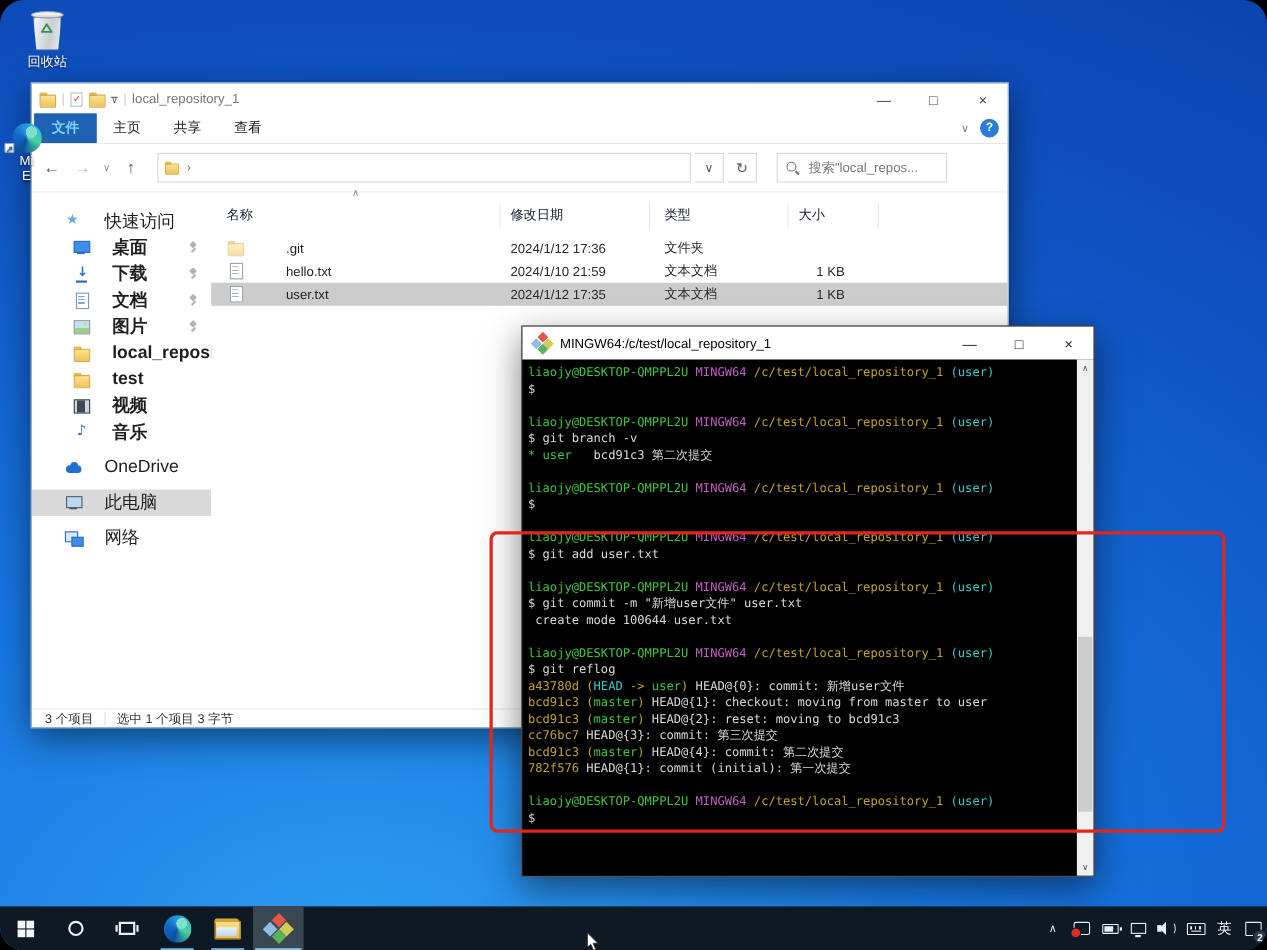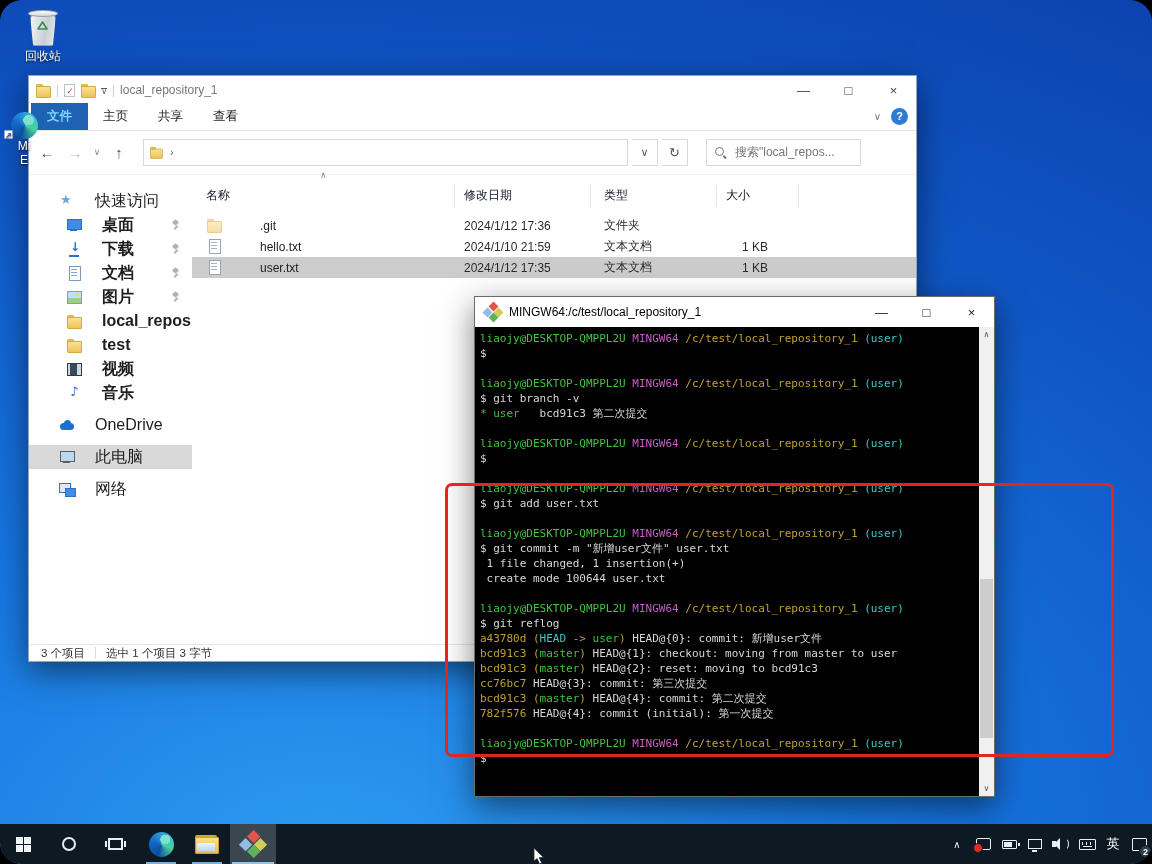--- a/index.html
+++ b/index.html
@@ -349,31 +349,30 @@
         <div class="tl"><span class="c-g">* user</span><span class="c-w">   bcd91c3 第二次提交</span></div>
         <div class="tl"><span class="c-w"> </span></div>
         <div class="tl"><span class="c-g">liaojy@DESKTOP-QMPPL2U</span><span class="c-w"> </span><span class="c-m">MINGW64</span><span class="c-w"> </span><span class="c-y">/c/test/local_repository_1</span><span class="c-w"> </span><span class="c-c">(user)</span></div>
         <div class="tl"><span class="c-w">$</span></div>
         <div class="tl"><span class="c-w"> </span></div>
         <div class="tl"><span class="c-g">liaojy@DESKTOP-QMPPL2U</span><span class="c-w"> </span><span class="c-m">MINGW64</span><span class="c-w"> </span><span class="c-y">/c/test/local_repository_1</span><span class="c-w"> </span><span class="c-c">(user)</span></div>
         <div class="tl"><span class="c-w">$ git add user.txt</span></div>
         <div class="tl"><span class="c-w"> </span></div>
         <div class="tl"><span class="c-g">liaojy@DESKTOP-QMPPL2U</span><span class="c-w"> </span><span class="c-m">MINGW64</span><span class="c-w"> </span><span class="c-y">/c/test/local_repository_1</span><span class="c-w"> </span><span class="c-c">(user)</span></div>
         <div class="tl"><span class="c-w">$ git commit -m "新增user文件" user.txt</span></div>
-        <div class="tl"><span class="c-w"> 1 file changed, 1 insertion(+)</span></div>
         <div class="tl"><span class="c-w"> create mode 100644 user.txt</span></div>
         <div class="tl"><span class="c-w"> </span></div>
         <div class="tl"><span class="c-g">liaojy@DESKTOP-QMPPL2U</span><span class="c-w"> </span><span class="c-m">MINGW64</span><span class="c-w"> </span><span class="c-y">/c/test/local_repository_1</span><span class="c-w"> </span><span class="c-c">(user)</span></div>
         <div class="tl"><span class="c-w">$ git reflog</span></div>
         <div class="tl"><span class="c-y">a43780d</span><span class="c-y"> (</span><span class="c-c">HEAD</span><span class="c-y"> -&gt; </span><span class="c-g">user</span><span class="c-y">)</span><span class="c-w"> HEAD@{0}: commit: 新增user文件</span></div>
         <div class="tl"><span class="c-y">bcd91c3</span><span class="c-y"> (</span><span class="c-g">master</span><span class="c-y">)</span><span class="c-w"> HEAD@{1}: checkout: moving from master to user</span></div>
         <div class="tl"><span class="c-y">bcd91c3</span><span class="c-y"> (</span><span class="c-g">master</span><span class="c-y">)</span><span class="c-w"> HEAD@{2}: reset: moving to bcd91c3</span></div>
         <div class="tl"><span class="c-y">cc76bc7</span><span class="c-w"> HEAD@{3}: commit: 第三次提交</span></div>
         <div class="tl"><span class="c-y">bcd91c3</span><span class="c-y"> (</span><span class="c-g">master</span><span class="c-y">)</span><span class="c-w"> HEAD@{4}: commit: 第二次提交</span></div>
-        <div class="tl"><span class="c-y">782f576</span><span class="c-w"> HEAD@{4}: commit (initial): 第一次提交</span></div>
+        <div class="tl"><span class="c-y">782f576</span><span class="c-w"> HEAD@{1}: commit (initial): 第一次提交</span></div>
         <div class="tl"><span class="c-w"> </span></div>
         <div class="tl"><span class="c-g">liaojy@DESKTOP-QMPPL2U</span><span class="c-w"> </span><span class="c-m">MINGW64</span><span class="c-w"> </span><span class="c-y">/c/test/local_repository_1</span><span class="c-w"> </span><span class="c-c">(user)</span></div>
         <div class="tl"><span class="c-w">$</span></div>
       </div>
     <div class="t-scroll">
       <div class="t-sarrow" style="top:0;">∧</div>
       <div class="t-thumb" style="top:252px;height:159px;"></div>
       <div class="t-sarrow" style="bottom:0;">∨</div>
     </div>
   </div>

